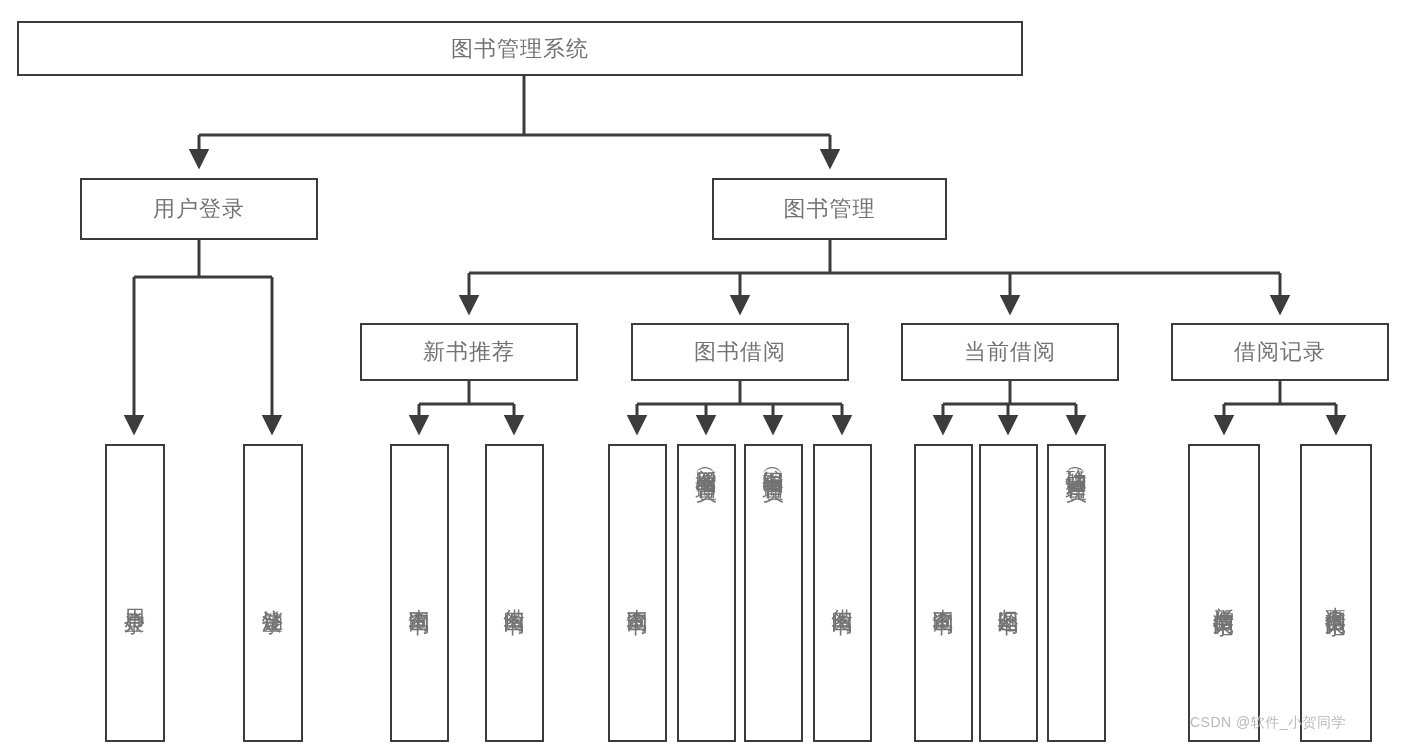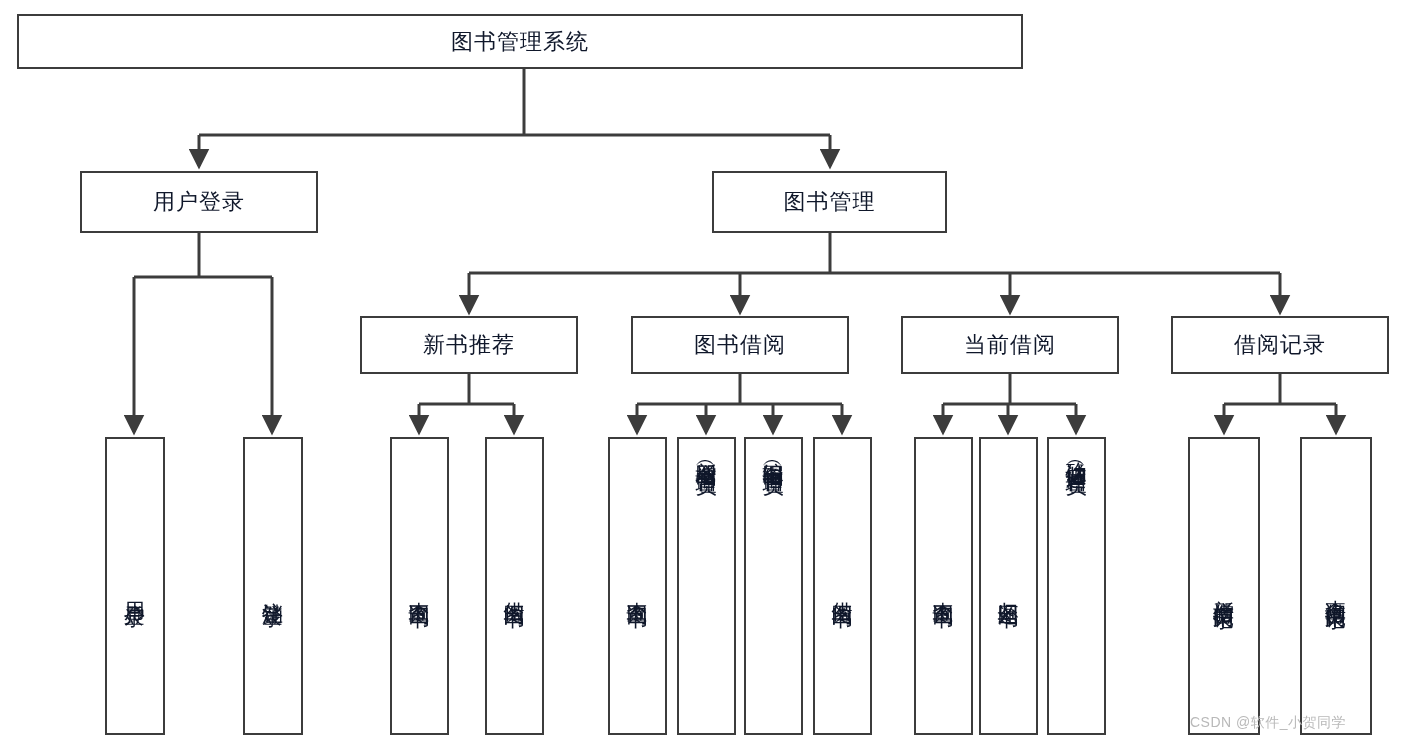--- a/index.html
+++ b/index.html
@@ -25,21 +25,22 @@
     height: 747px;
   }
   .node {
     position: absolute;
     box-sizing: border-box;
     border: 2px solid #3c3c3c;
     background: #ffffff;
     display: flex;
     align-items: center;
     justify-content: center;
-    color: #0f172a;
+    color: #737373;
+    margin-top: 7px;
   }
   .node.horiz {
     font-size: 22px;
     letter-spacing: 1px;
   }
   .node.vert {
     font-size: 21px;
     letter-spacing: 2px;
   }
   .node.vert .lbl {

